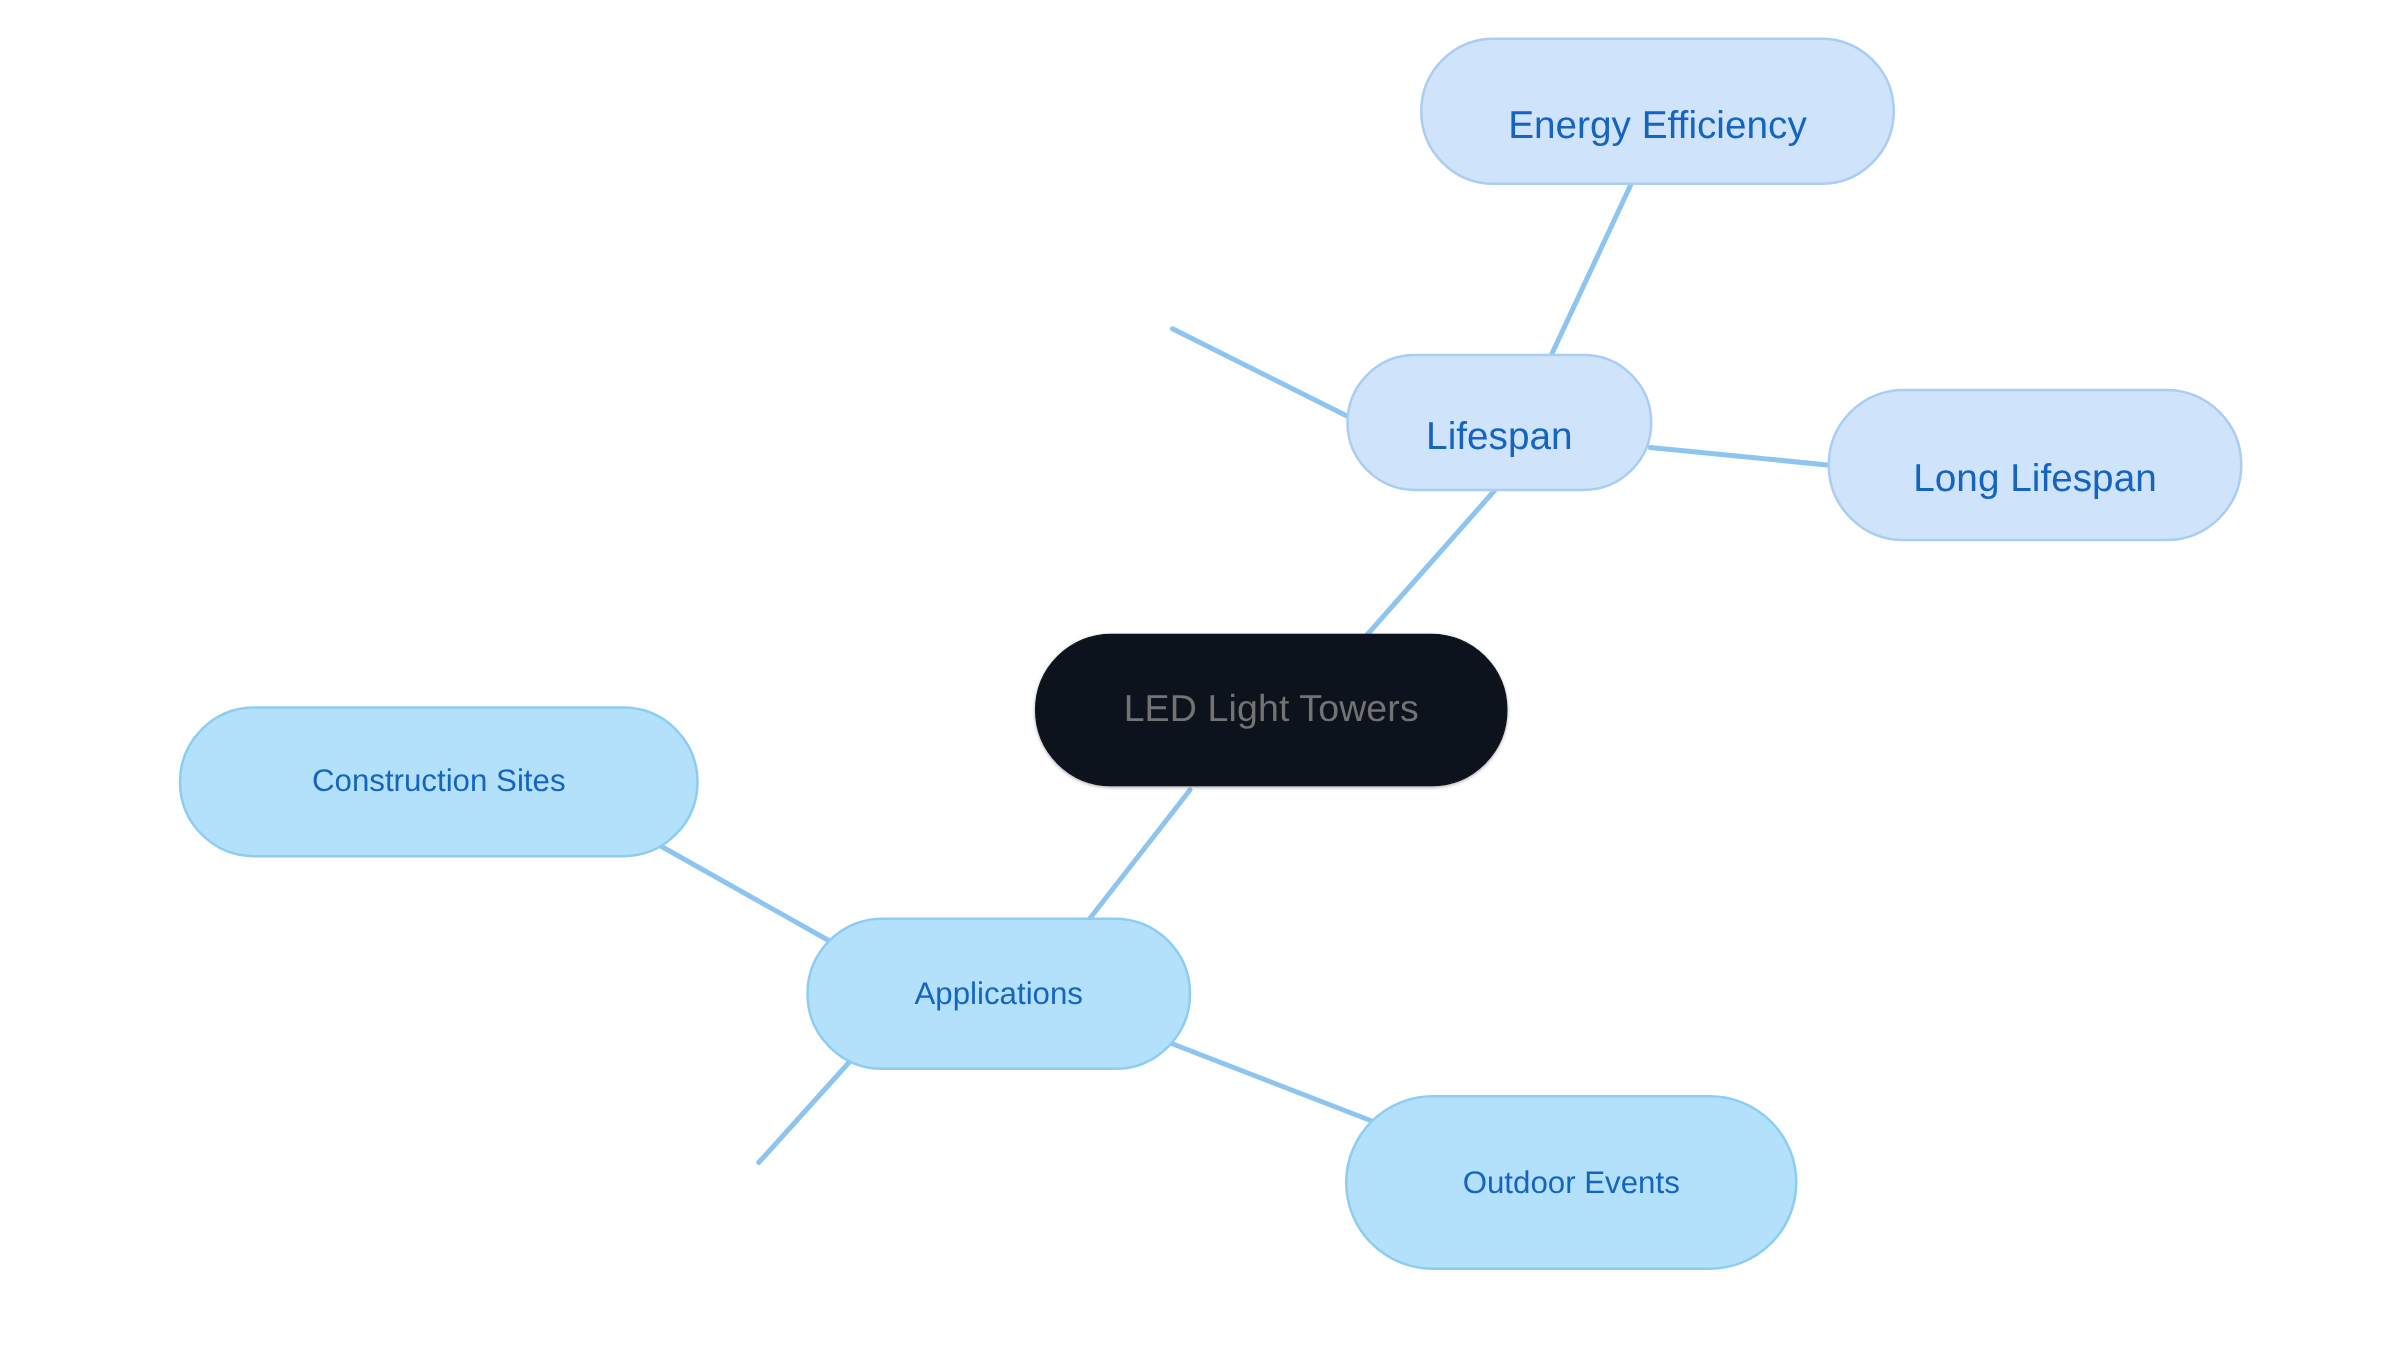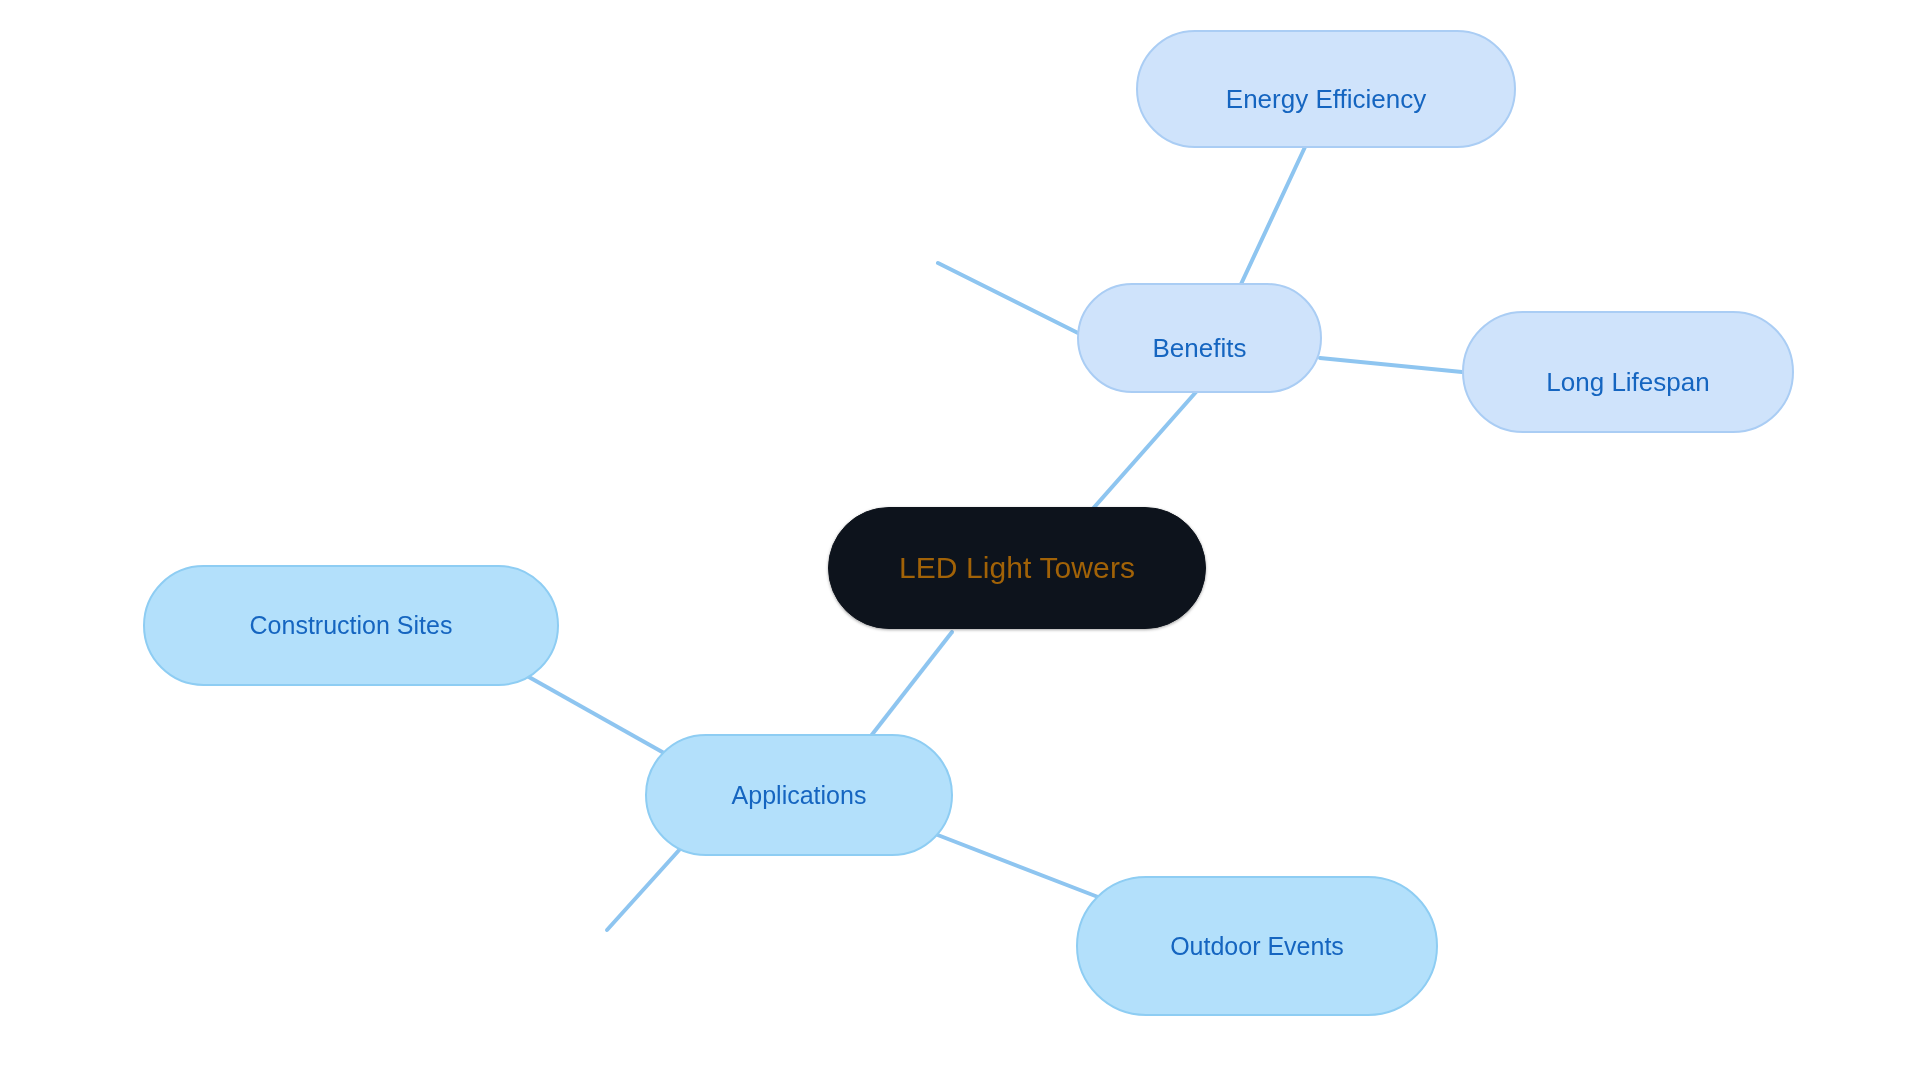--- a/index.html
+++ b/index.html
@@ -42,32 +42,32 @@
     display: block;
     line-height: 1;
   }
   
   .node.root {
     background: #0d131c;
     border: 1px solid #0d131c;
     box-shadow: 0 1px 3px rgba(0,0,0,0.35);
   }
   .node.root .node-label {
-    color: #a16207;
+    color: #737373;
     font-size: 30px;
     letter-spacing: 0.1px;
   }
   
   .node.b1 {
     background: #cfe3fb;
     border: 2px solid #aacdf4;
   }
   .node.b1 .node-label {
     color: #1565c0;
-    font-size: 26px;
+    font-size: 31px;
     margin-top: 20px;
   }
   
   .node.b2 {
     background: #b3e0fb;
     border: 2px solid #8ecdf3;
   }
   .node.b2 .node-label {
     color: #1565c0;
     font-size: 25px;
@@ -97,21 +97,21 @@
 
       <line x1="930" y1="832" x2="1098" y2="897"></line>
     </g>
   </svg>
 
   <div class="node root" style="left:828px; top:507px; width:378px; height:122px;">
     <span class="node-label">LED Light Towers</span>
   </div>
 
   <div class="node b1" style="left:1077px; top:283px; width:245px; height:110px;">
-    <span class="node-label">Benefits</span>
+    <span class="node-label">Lifespan</span>
   </div>
 
   <div class="node b1" style="left:1136px; top:30px; width:380px; height:118px;">
     <span class="node-label">Energy Efficiency</span>
   </div>
 
 
   <div class="node b2" style="left:645px; top:734px; width:308px; height:122px;">
     <span class="node-label">Applications</span>
   </div>

